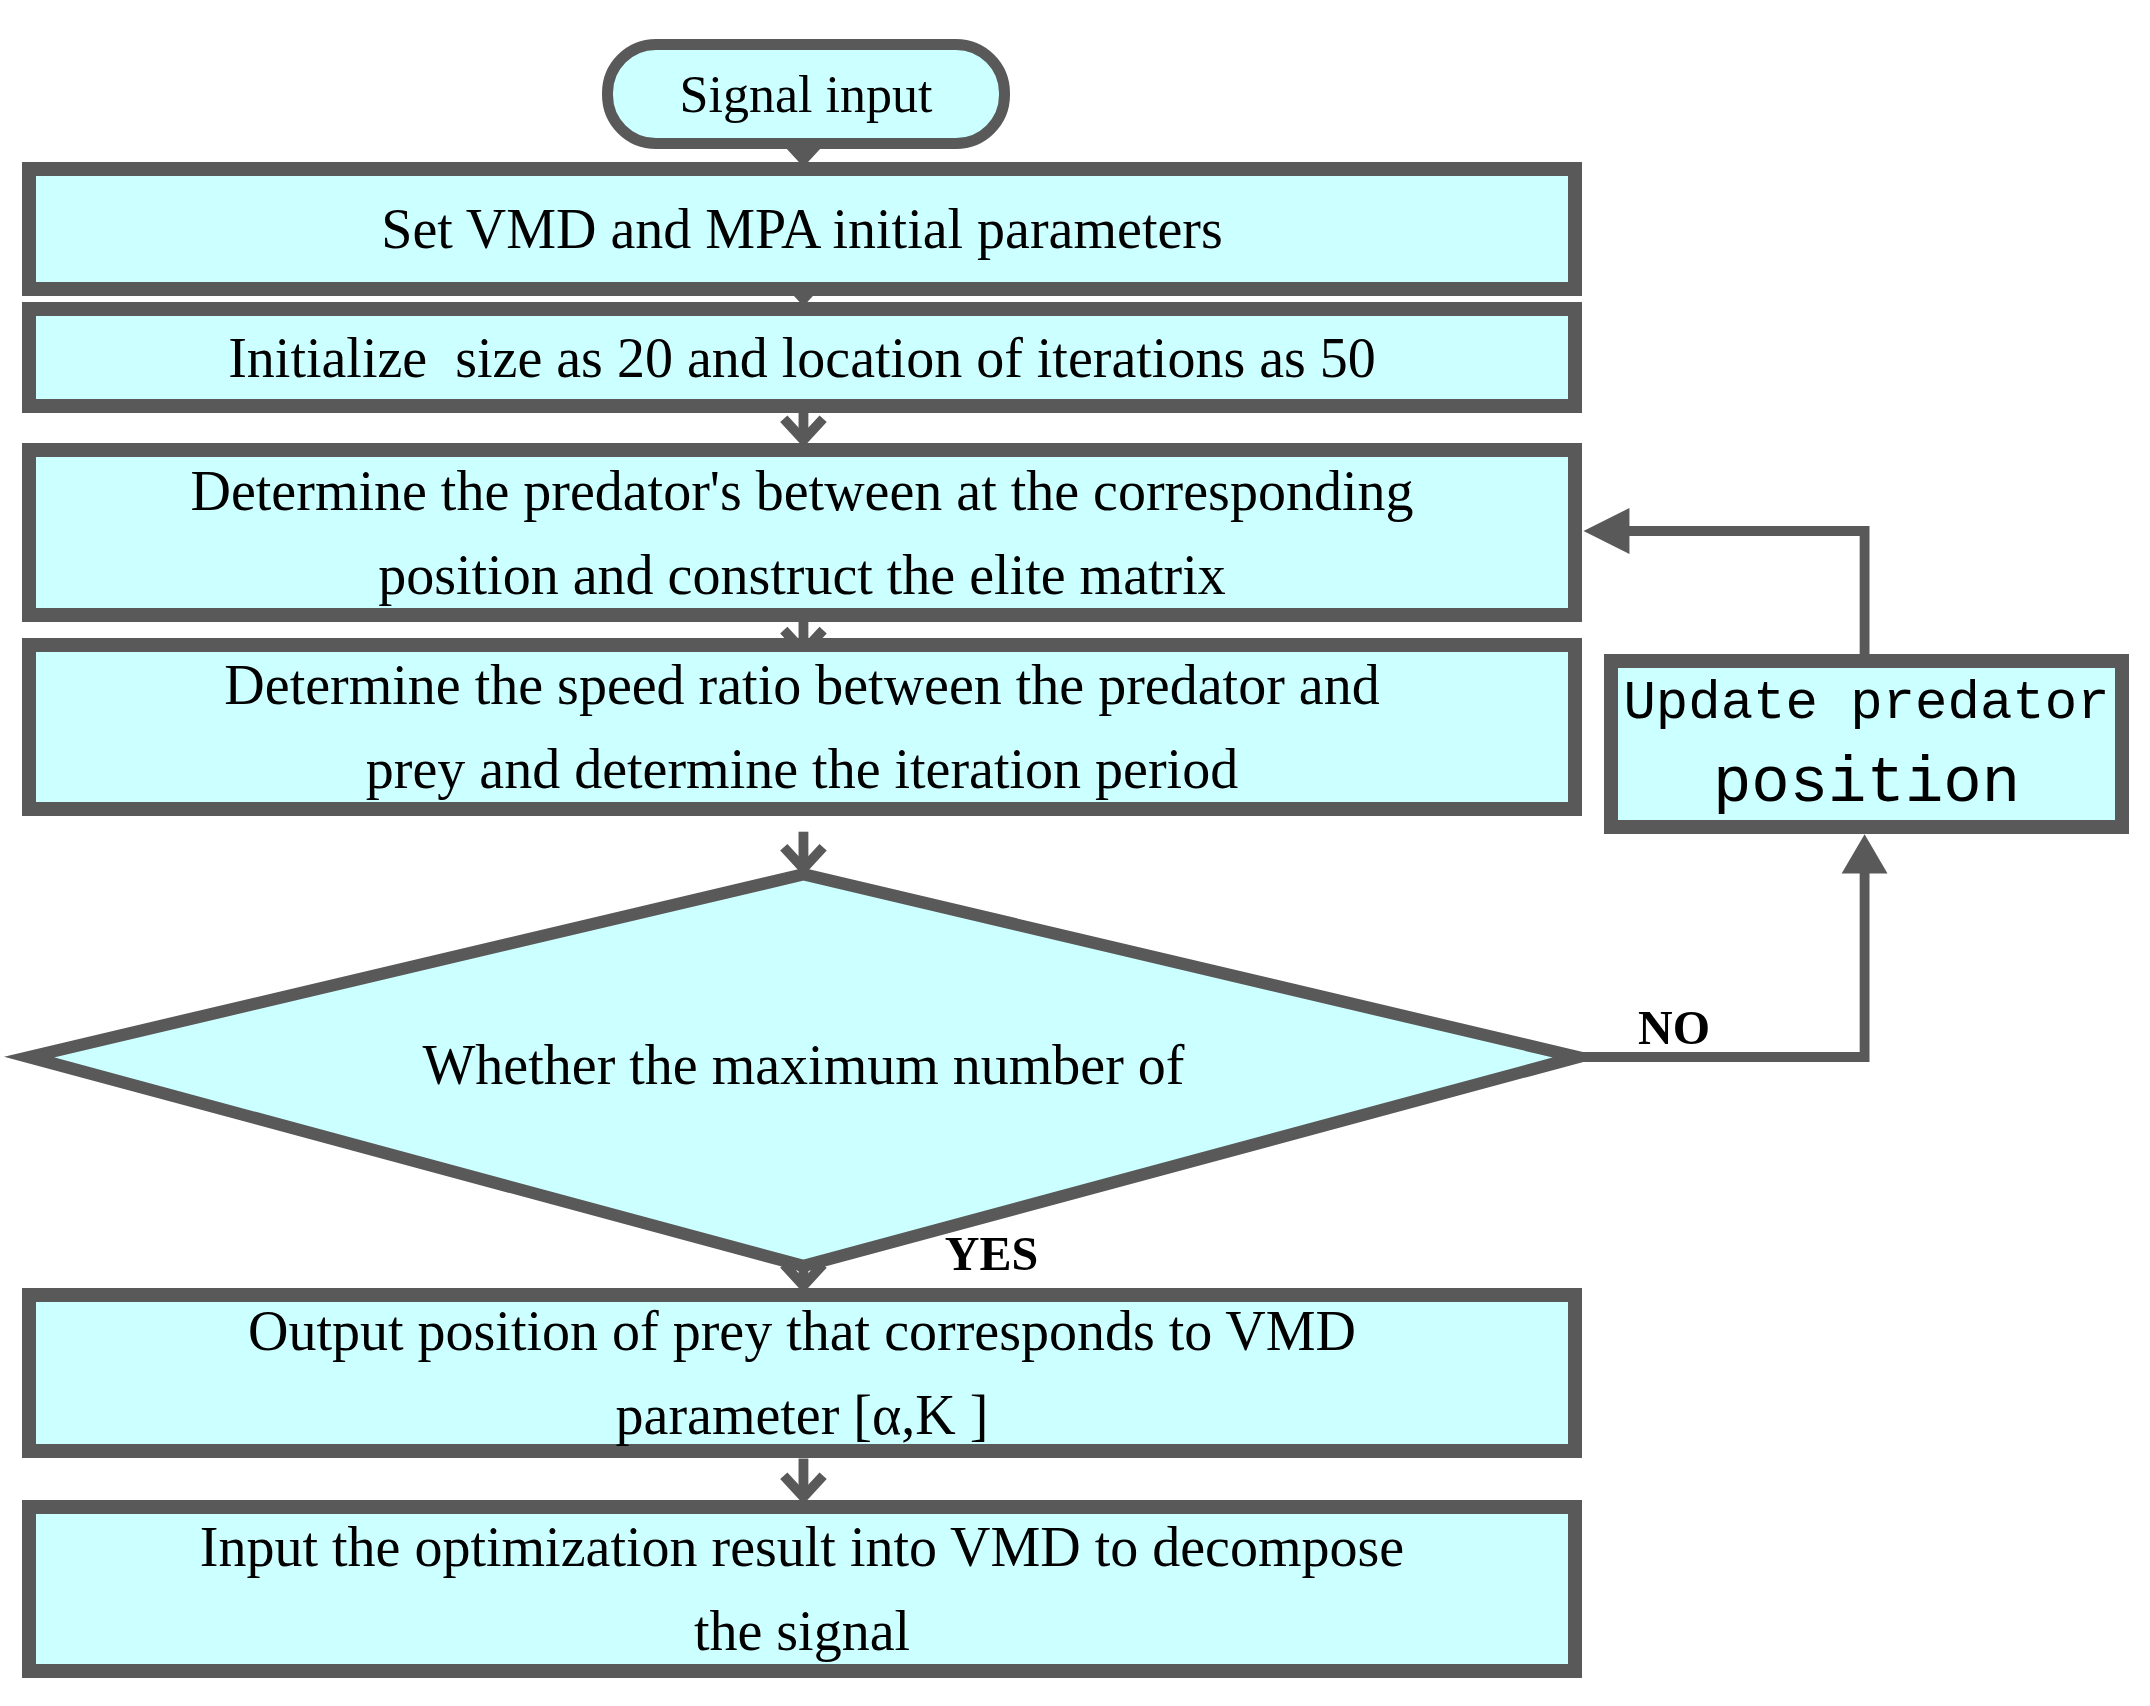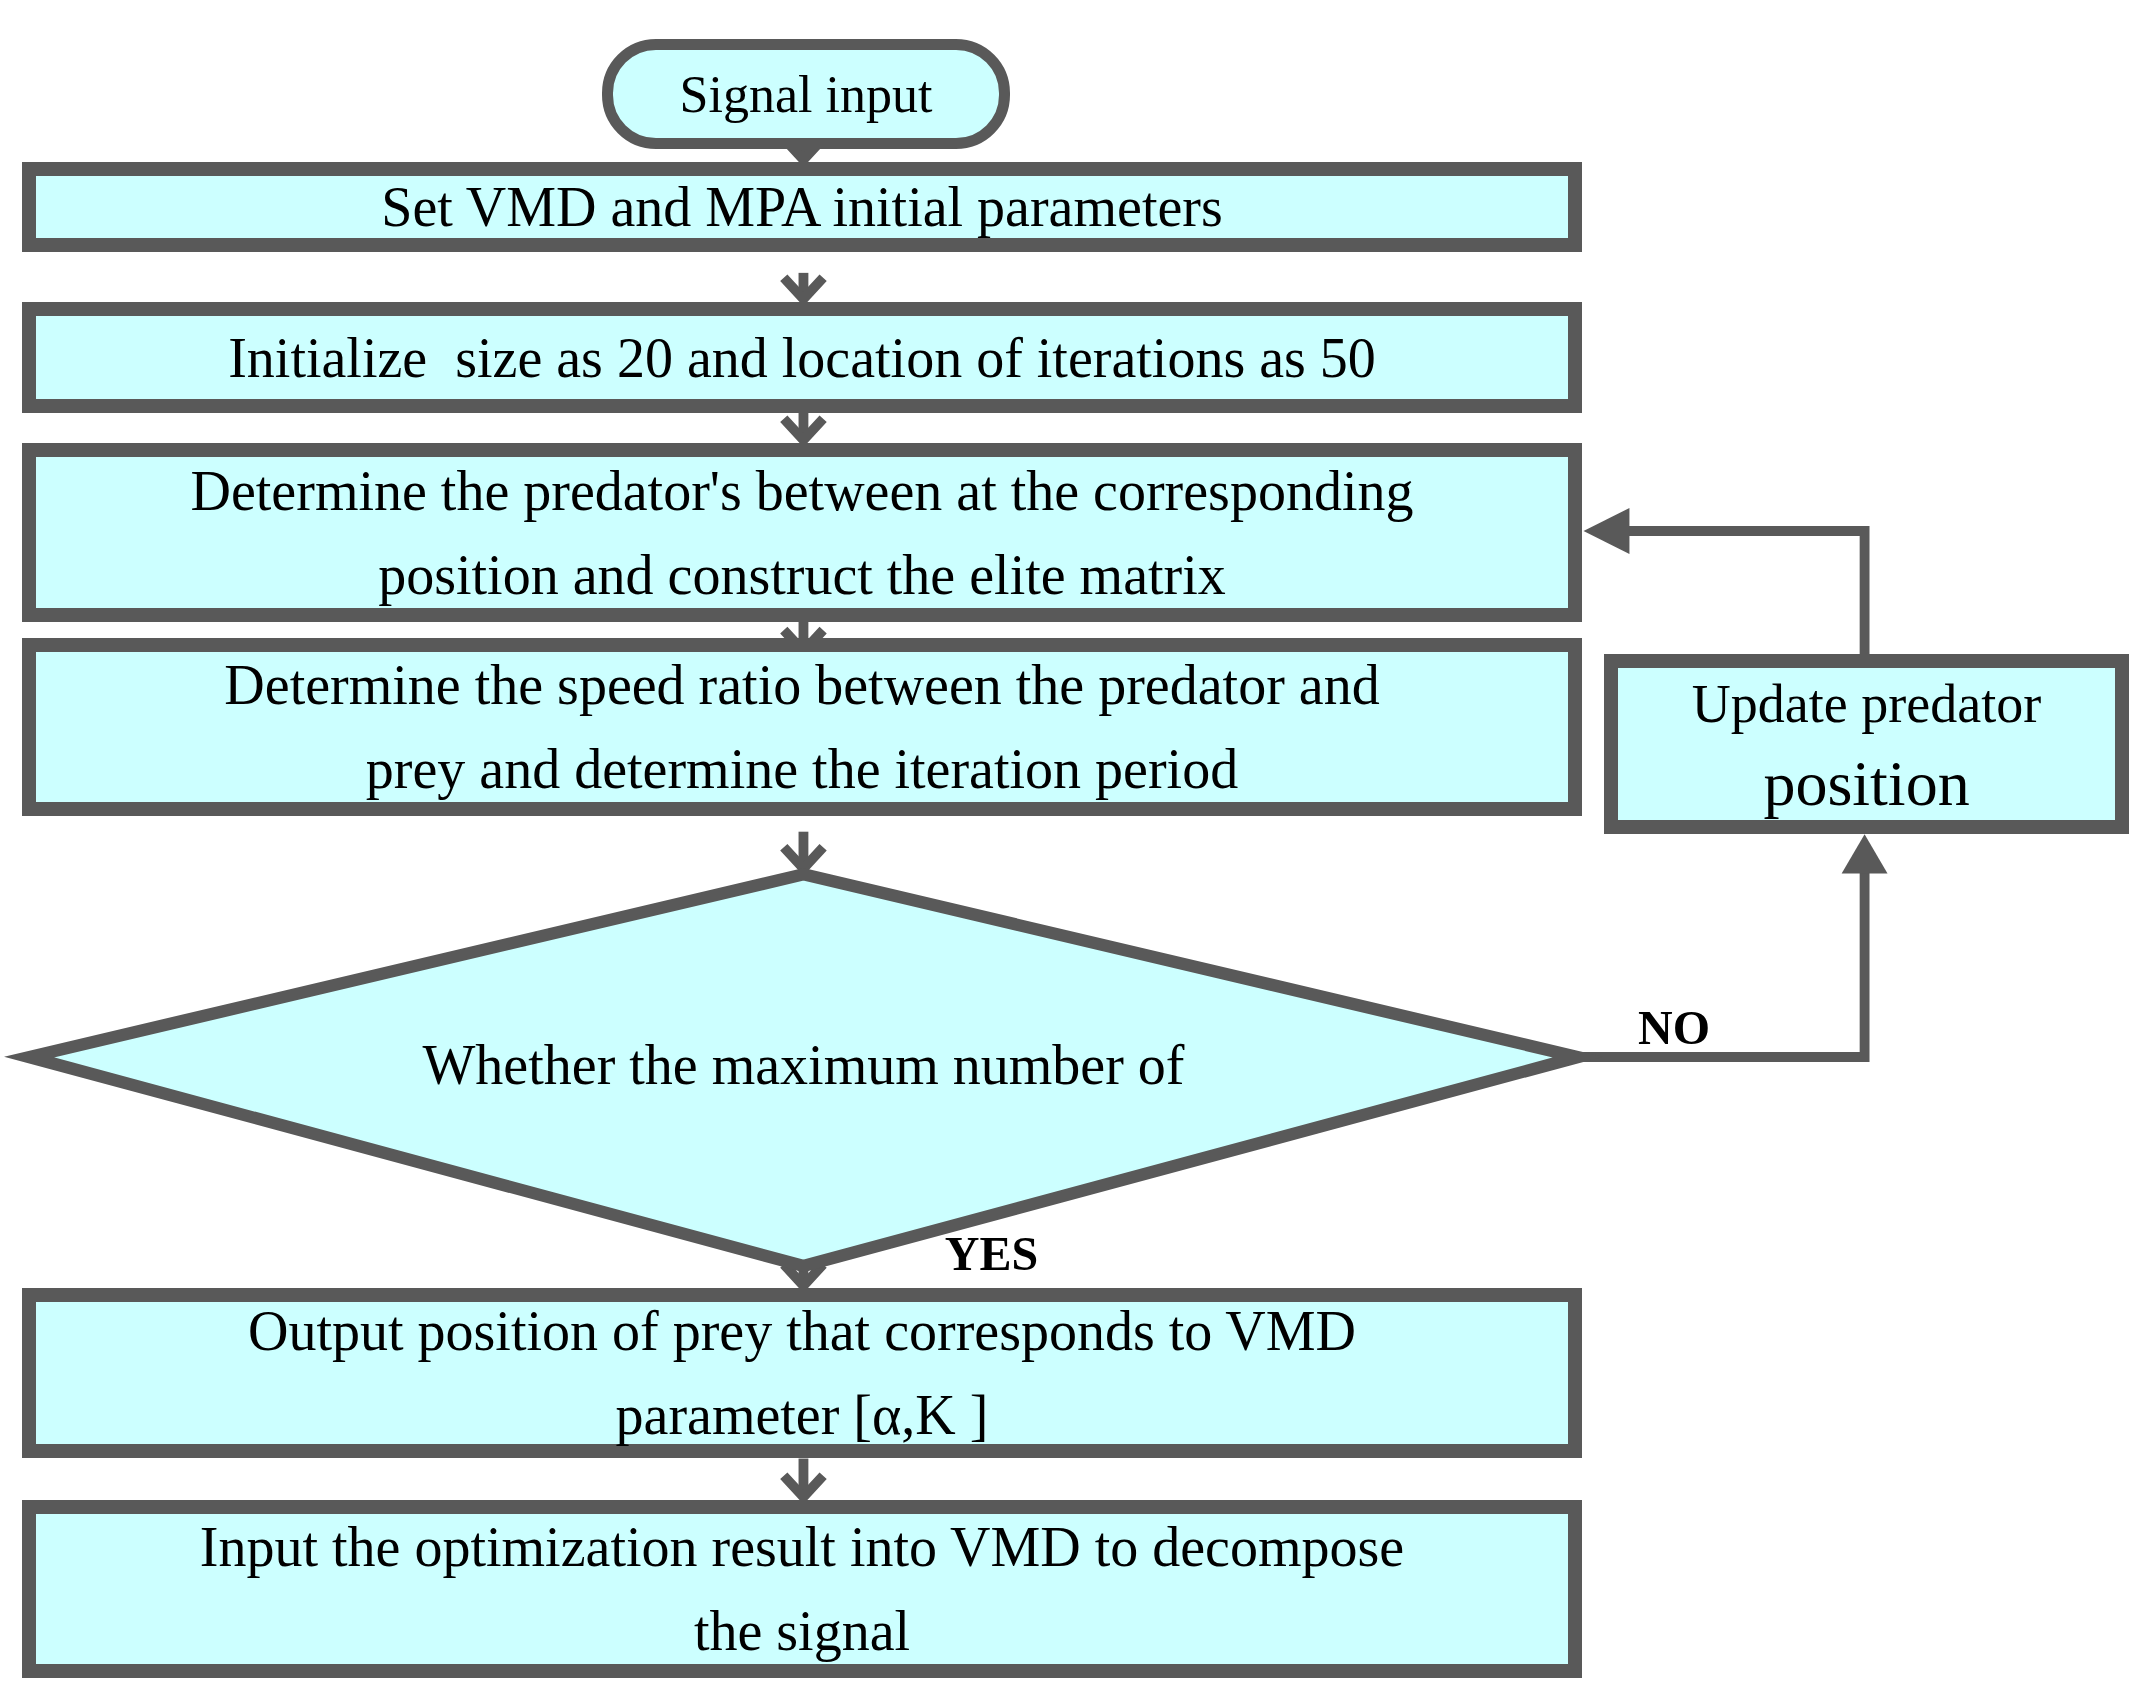--- a/index.html
+++ b/index.html
@@ -110,21 +110,21 @@
     <polygon points="2275,1018 2247,1066 2303,1066" fill="#595959"></polygon>
     <polygon points="1932,648 1988,620 1988,676" fill="#595959"></polygon>
 
     <polygon points="980,1067 1925,1290 980,1545 35,1290" fill="#ccffff" stroke="#595959" stroke-width="15" stroke-miterlimit="25"></polygon>
   </svg>
 
   <div class="node terminal" style="left:602px; top:39px; width:408px; height:110px;">
     <span class="line">Signal input</span>
   </div>
 
-  <div class="node" style="left:22px; top:162px; width:1560px; height:90px;">
+  <div class="node" style="left:22px; top:162px; width:1560px; height:134px;">
     <span class="line">Set VMD and MPA initial parameters</span>
   </div>
 
   <div class="node" style="left:22px; top:302px; width:1560px; height:111px;">
     <span class="line">Initialize  size as 20 and location of iterations as 50</span>
   </div>
 
   <div class="node" style="left:22px; top:443px; width:1560px; height:179px;">
     <span class="line">Determine the predator's between at the corresponding</span>
     <span class="line">position and construct the elite matrix</span>
@@ -145,19 +145,19 @@
   <div class="node" style="left:22px; top:1500px; width:1560px; height:178px;">
     <span class="line">Input the optimization result into VMD to decompose</span>
     <span class="line">the signal</span>
   </div>
 
   <div class="node" style="left:22px; top:1288px; width:1560px; height:170px;">
     <span class="line">Output position of prey that corresponds to VMD</span>
     <span class="line">parameter [α,K ]</span>
   </div>
 
-  <div class="node" style="left:1604px; top:654px; width:525px; height:180px;">
+  <div class="node" style="left:1604px; top:654px; width:525px; height:180px;font-family:Liberation Mono, monospace;">
     <span class="line" style="line-height:80px; font-size:54px;">Update predator</span>
     <span class="line" style="line-height:80px; font-size:64px;">position</span>
   </div>
 
 </div>
 
 
 </body></html>

